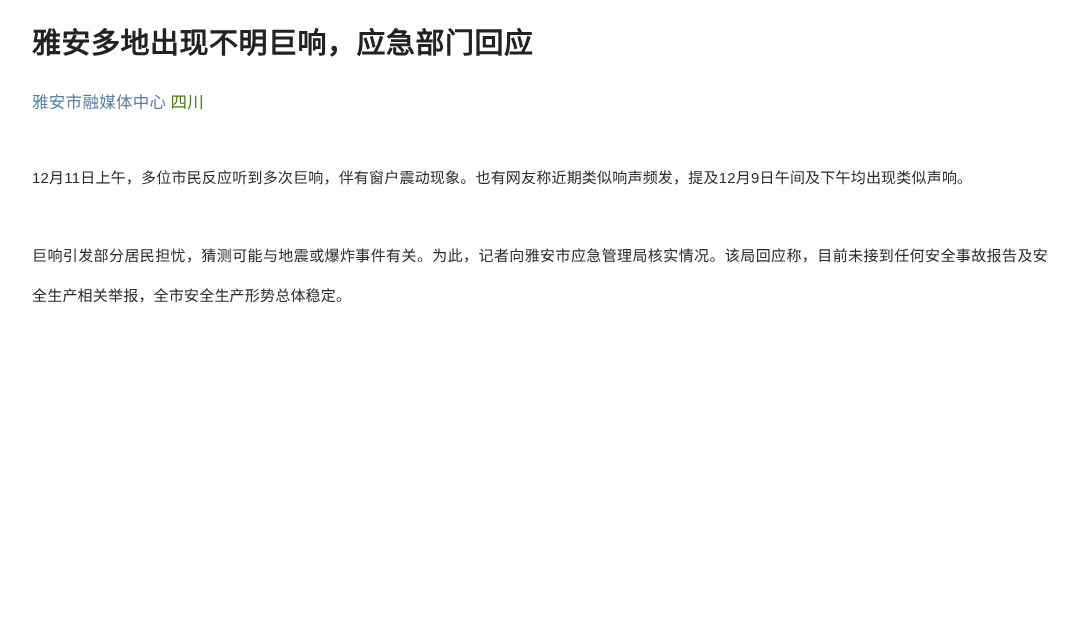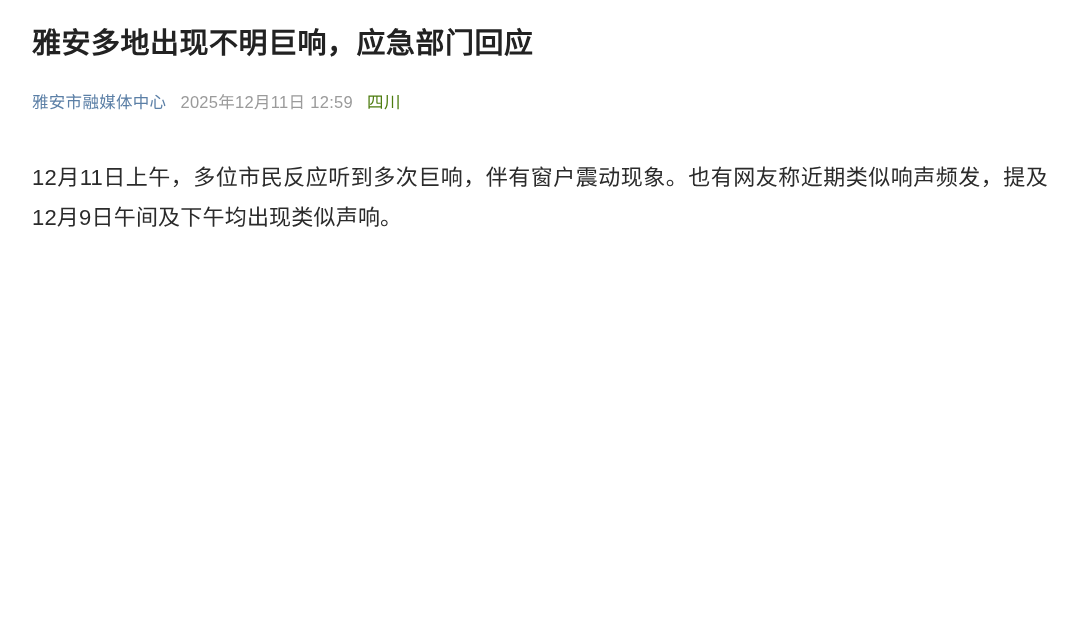--- a/index.html
+++ b/index.html
@@ -29,62 +29,62 @@
     font-weight: bold;
     color: #222222;
     letter-spacing: 0.5px;
     margin: 0 0 0 0;
     padding-top: 8px;
   }
   .meta-row {
     margin-top: 26px;
     display: flex;
     align-items: baseline;
-    gap: 14px;
+    gap: 4px;
     font-size: 16.5px;
     line-height: 24px;
   }
   .meta-source {
     color: #5b7fa6;
     letter-spacing: 0.3px;
   }
   .meta-date {
     color: #9b9b9b;
     letter-spacing: 0.3px;
   }
   .meta-region {
     color: #4d7c0f;
     letter-spacing: 0.3px;
   }
   .body-content {
     margin-top: 44px;
   }
   .paragraph {
-    font-size: 22px;
+    font-size: 15px;
     line-height: 40px;
     color: #2b2b2b;
     text-align: justify;
     text-justify: inter-ideograph;
     margin: 0 0 38px 0;
     letter-spacing: 0.2px;
   }
   .paragraph:last-child {
     margin-bottom: 0;
   }
 </style>
 </head>
 <body>
 
 <div class="page">
 
   <h1 class="article-title">雅安多地出现不明巨响，应急部门回应</h1>
 
   <div class="meta-row">
     <span class="meta-source">雅安市融媒体中心</span>
-    <span class="meta-date">2025年12月11日 12:59</span>
     <span class="meta-region">四川</span>
   </div>
 
   <div class="body-content">
     <p class="paragraph">12月11日上午，多位市民反应听到多次巨响，伴有窗户震动现象。也有网友称近期类似响声频发，提及12月9日午间及下午均出现类似声响。</p>
+    <p class="paragraph">巨响引发部分居民担忧，猜测可能与地震或爆炸事件有关。为此，记者向雅安市应急管理局核实情况。该局回应称，目前未接到任何安全事故报告及安全生产相关举报，全市安全生产形势总体稳定。</p>
   </div>
 
 </div>
 
 </body></html>

